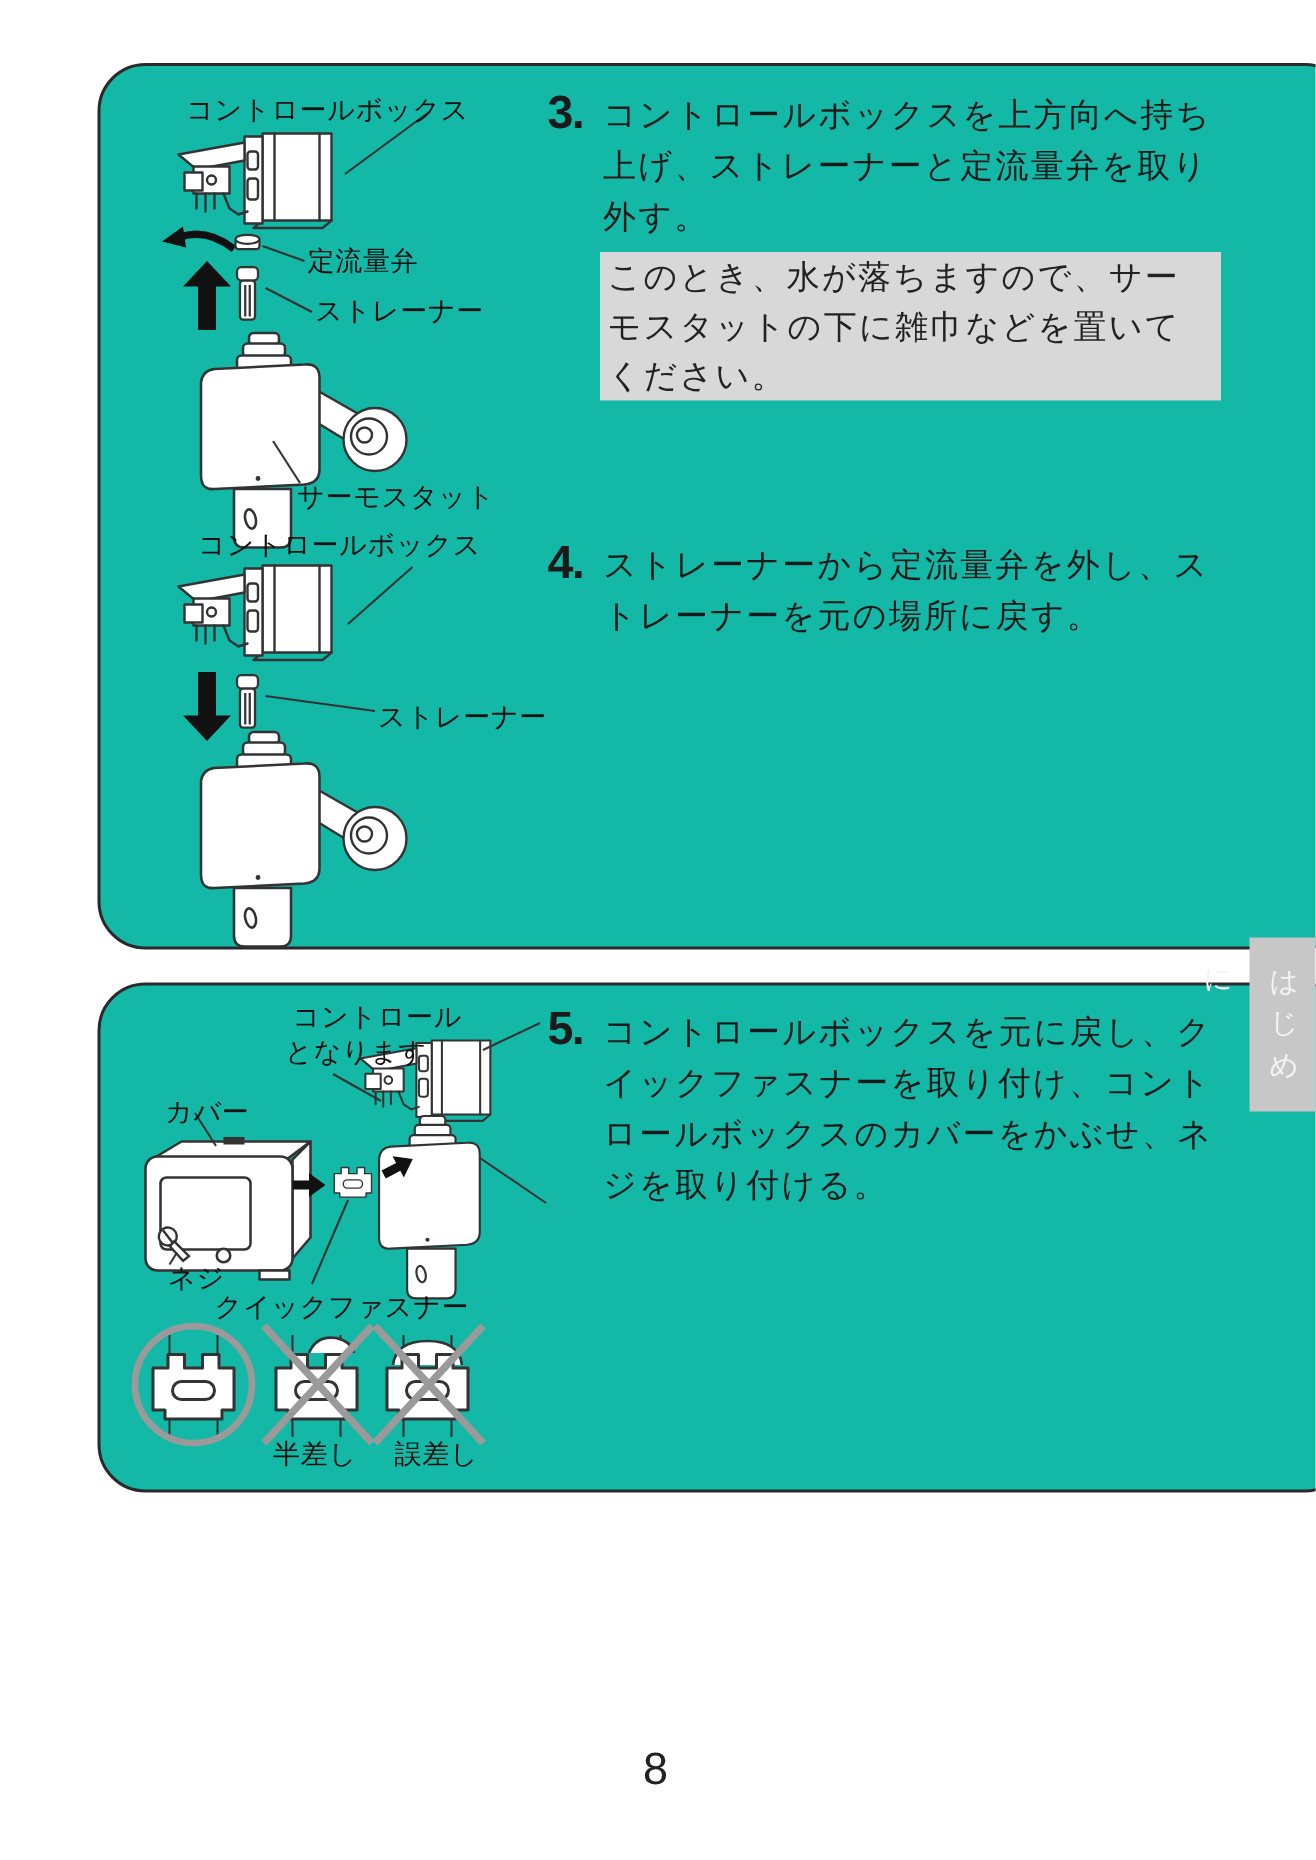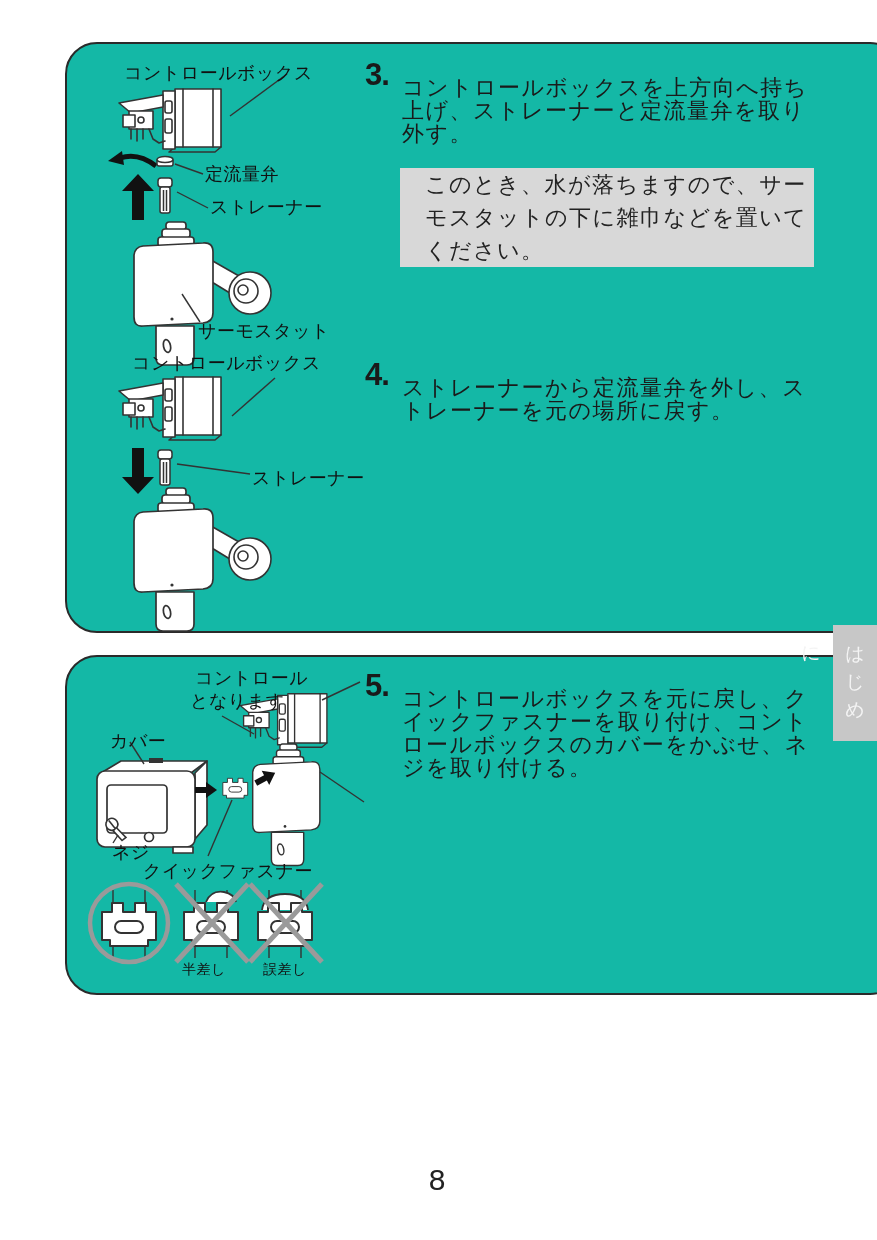--- a/index.html
+++ b/index.html
@@ -3,25 +3,25 @@
 <meta charset="utf-8">
 <style>
   *{margin:0;padding:0;box-sizing:border-box}
   html,body{width:877px;height:1240px;background:#fff;overflow:hidden}
   body{position:relative;font-family:"Liberation Sans",sans-serif;color:#1a1a1a}
   .panel{position:absolute;left:65px;width:837px;background:#14b8a6;border:2px solid #2a2a2a;border-radius:32px}
   .panel1{top:42px;height:591px}
   .panel2{top:655px;height:340px}
   .dsvg{position:absolute;overflow:visible}
   .lbl{position:absolute;font-size:18px;line-height:22px;letter-spacing:.5px;white-space:nowrap;color:#111}
-  .lbl-sm{font-size:14px}
+  .lbl-sm{font-size:18px}
   .step{position:absolute;display:flex;align-items:flex-start}
   .num{width:37px;font-size:31px;line-height:34px;font-weight:700;letter-spacing:-1px;flex:none}
-  .stext{font-size:22px;line-height:23px;letter-spacing:1.5px;white-space:pre;margin-top:18px}
-  .note{position:absolute;left:333px;width:414px;background:#d8d8d8;font-size:22px;line-height:33px;letter-spacing:1.5px;white-space:pre;padding-left:25px;color:#222}
+  .stext{font-size:22px;line-height:34px;letter-spacing:1.5px;white-space:pre;margin-top:2px}
+  .note{position:absolute;left:333px;width:414px;background:#d8d8d8;font-size:22px;line-height:33px;letter-spacing:1.5px;white-space:pre;padding-left:5px;color:#222}
   .note1{top:124px;height:99px}
   .note2{top:153px;height:133px}
   .side-tab{position:absolute;left:833px;top:625px;width:44px;height:116px;background:#c7c7c7;color:#f4f4f4;
             writing-mode:vertical-rl;font-size:19px;letter-spacing:6px;line-height:44px;padding-top:8px;text-align:left}
   .page-num{position:absolute;left:407px;top:1163px;width:60px;text-align:center;font-size:30px;color:#222}
   svg .ln{stroke:#333;stroke-width:1.4;fill:none}
 </style>
 </head>
 <body>
 

